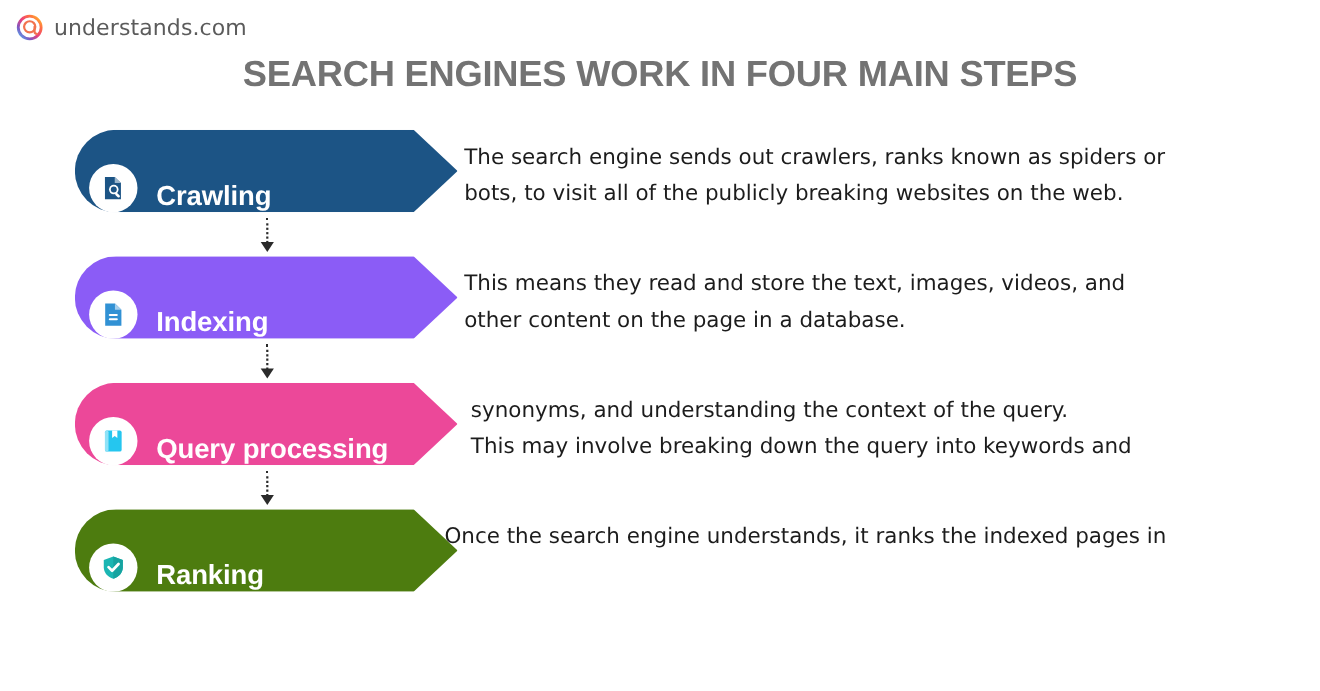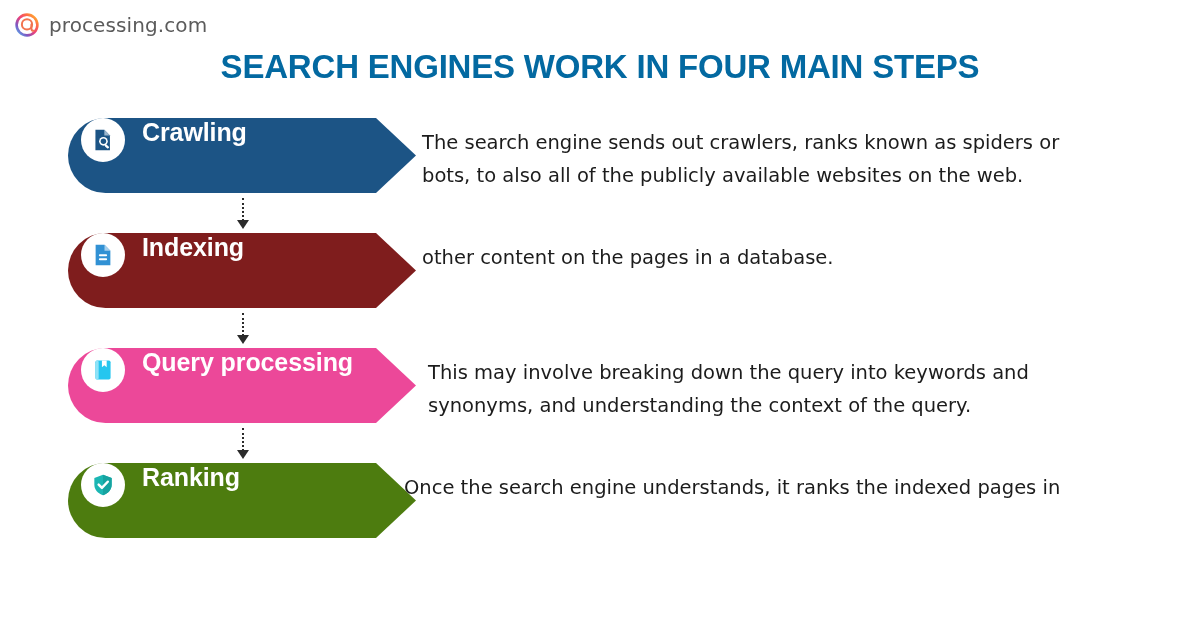--- a/index.html
+++ b/index.html
@@ -39,21 +39,21 @@
 
   
   .title {
     position: absolute;
     top: 48px;
     left: 0;
     width: 1200px;
     text-align: center;
     font-size: 33px;
     font-weight: bold;
-    color: #0369a1;
+    color: #737373;
     letter-spacing: -0.2px;
     font-family: "Liberation Sans", sans-serif;
   }
 
   
   .steps {
     position: absolute;
     top: 118px;
     left: 0;
     width: 1200px;
@@ -64,21 +64,21 @@
   }
 
   
   .banner {
     position: absolute;
     left: 68px;
     top: 0;
     width: 348px;
     height: 75px;
     display: flex;
-    align-items: flex-start;
+    align-items: flex-end;
     border-radius: 38px 0 0 38px;
     -webkit-clip-path: polygon(0 0, 88.5% 0, 100% 50%, 88.5% 100%, 0 100%);
     clip-path: polygon(0 0, 88.5% 0, 100% 50%, 88.5% 100%, 0 100%);
   }
   .banner-icon {
     width: 44px;
     height: 44px;
     margin-left: 13px;
     flex: 0 0 44px;
     background: #ffffff;
@@ -149,21 +149,21 @@
           <stop offset="50%" stop-color="#ec407a"></stop>
           <stop offset="75%" stop-color="#ff7043"></stop>
           <stop offset="100%" stop-color="#ffca28"></stop>
         </linearGradient>
       </defs>
       <circle cx="13" cy="13" r="10.4" fill="none" stroke="url(#ringGrad)" stroke-width="2.6"></circle>
       <circle cx="13" cy="12.4" r="5.1" fill="none" stroke="#f2734f" stroke-width="2"></circle>
       <path d="M17.4 12.4 v4.3 a2.1 2.1 0 0 0 2.1 2.1" fill="none" stroke="#f2734f" stroke-width="2" stroke-linecap="round"></path>
     </svg>
   </span>
-  <span class="brand-text">processing.com</span>
+  <span class="brand-text">understands.com</span>
 </div>
 
 <div class="title">SEARCH ENGINES WORK IN FOUR MAIN STEPS</div>
 
 <div class="steps">
 
   <div class="step-row">
     <div class="banner" style="background:#1c5485">
       <span class="banner-icon">
         <svg width="26" height="26" viewBox="0 0 24 24" aria-hidden="true">
@@ -171,63 +171,64 @@
           <path d="M13.2 2.6 18.4 7.8h-5.2z" fill="#9cb6cc"></path>
           <circle cx="12.4" cy="13.2" r="4" fill="#ffffff"></circle>
           <circle cx="12.4" cy="13.2" r="2.5" fill="#1c5485"></circle>
           <rect x="14.6" y="15.6" width="4.6" height="2.2" rx="1.1" fill="#ffffff" transform="rotate(42 14.6 15.6)"></rect>
         </svg>
       </span>
       <span class="banner-label">Crawling</span>
     </div>
     <div class="desc" style="left:422px">
       <span class="desc-line">The search engine sends out crawlers, ranks known as spiders or</span>
-      <span class="desc-line">bots, to also all of the publicly available websites on the web.</span>
+      <span class="desc-line">bots, to visit all of the publicly breaking websites on the web.</span>
     </div>
     <div class="connector">
       <span class="dots"></span>
       <span class="head"></span>
     </div>
   </div>
 
   <div class="step-row">
-    <div class="banner" style="background:#7f1d1d">
+    <div class="banner" style="background:#8b5cf6">
       <span class="banner-icon">
         <svg width="26" height="26" viewBox="0 0 24 24" aria-hidden="true">
           <path d="M5.2 2.6h8.2L18.8 8v13.4H5.2z" fill="#3191d4"></path>
           <path d="M13.4 2.6 18.8 8h-5.4z" fill="#a6cfec"></path>
           <rect x="8.2" y="11.4" width="7.6" height="1.8" rx="0.9" fill="#ffffff"></rect>
           <rect x="8.2" y="15" width="7.6" height="1.8" rx="0.9" fill="#ffffff"></rect>
         </svg>
       </span>
       <span class="banner-label">Indexing</span>
     </div>
     <div class="desc" style="left:422px">
-      <span class="desc-line">other content on the pages in a database.</span>
+      <span class="desc-line">This means they read and store the text, images, videos, and</span>
+      <span class="desc-line">other content on the page in a database.</span>
     </div>
     <div class="connector">
       <span class="dots"></span>
       <span class="head"></span>
     </div>
   </div>
 
   <div class="step-row">
     <div class="banner" style="background:#ec4899">
       <span class="banner-icon">
         <svg width="26" height="26" viewBox="0 0 24 24" aria-hidden="true">
           <rect x="5" y="3.2" width="14" height="17.6" rx="1.6" fill="#25c6ef"></rect>
           <rect x="5" y="3.2" width="3" height="17.6" rx="1.4" fill="#8fe2f7"></rect>
           <path d="M11 3.2h4.4v6.2l-2.2-1.7-2.2 1.7z" fill="#ffffff"></path>
         </svg>
       </span>
       <span class="banner-label">Query processing</span>
     </div>
     <div class="desc" style="left:428px">
+      <span class="desc-line">synonyms, and understanding the context of the query.</span>
       <span class="desc-line">This may involve breaking down the query into keywords and</span>
-      <span class="desc-line">synonyms, and understanding the context of the query.</span>
     </div>
     <div class="connector">
       <span class="dots"></span>
       <span class="head"></span>
     </div>
   </div>
 
   <div class="step-row">
     <div class="banner" style="background:#4d7c0f">
       <span class="banner-icon">

